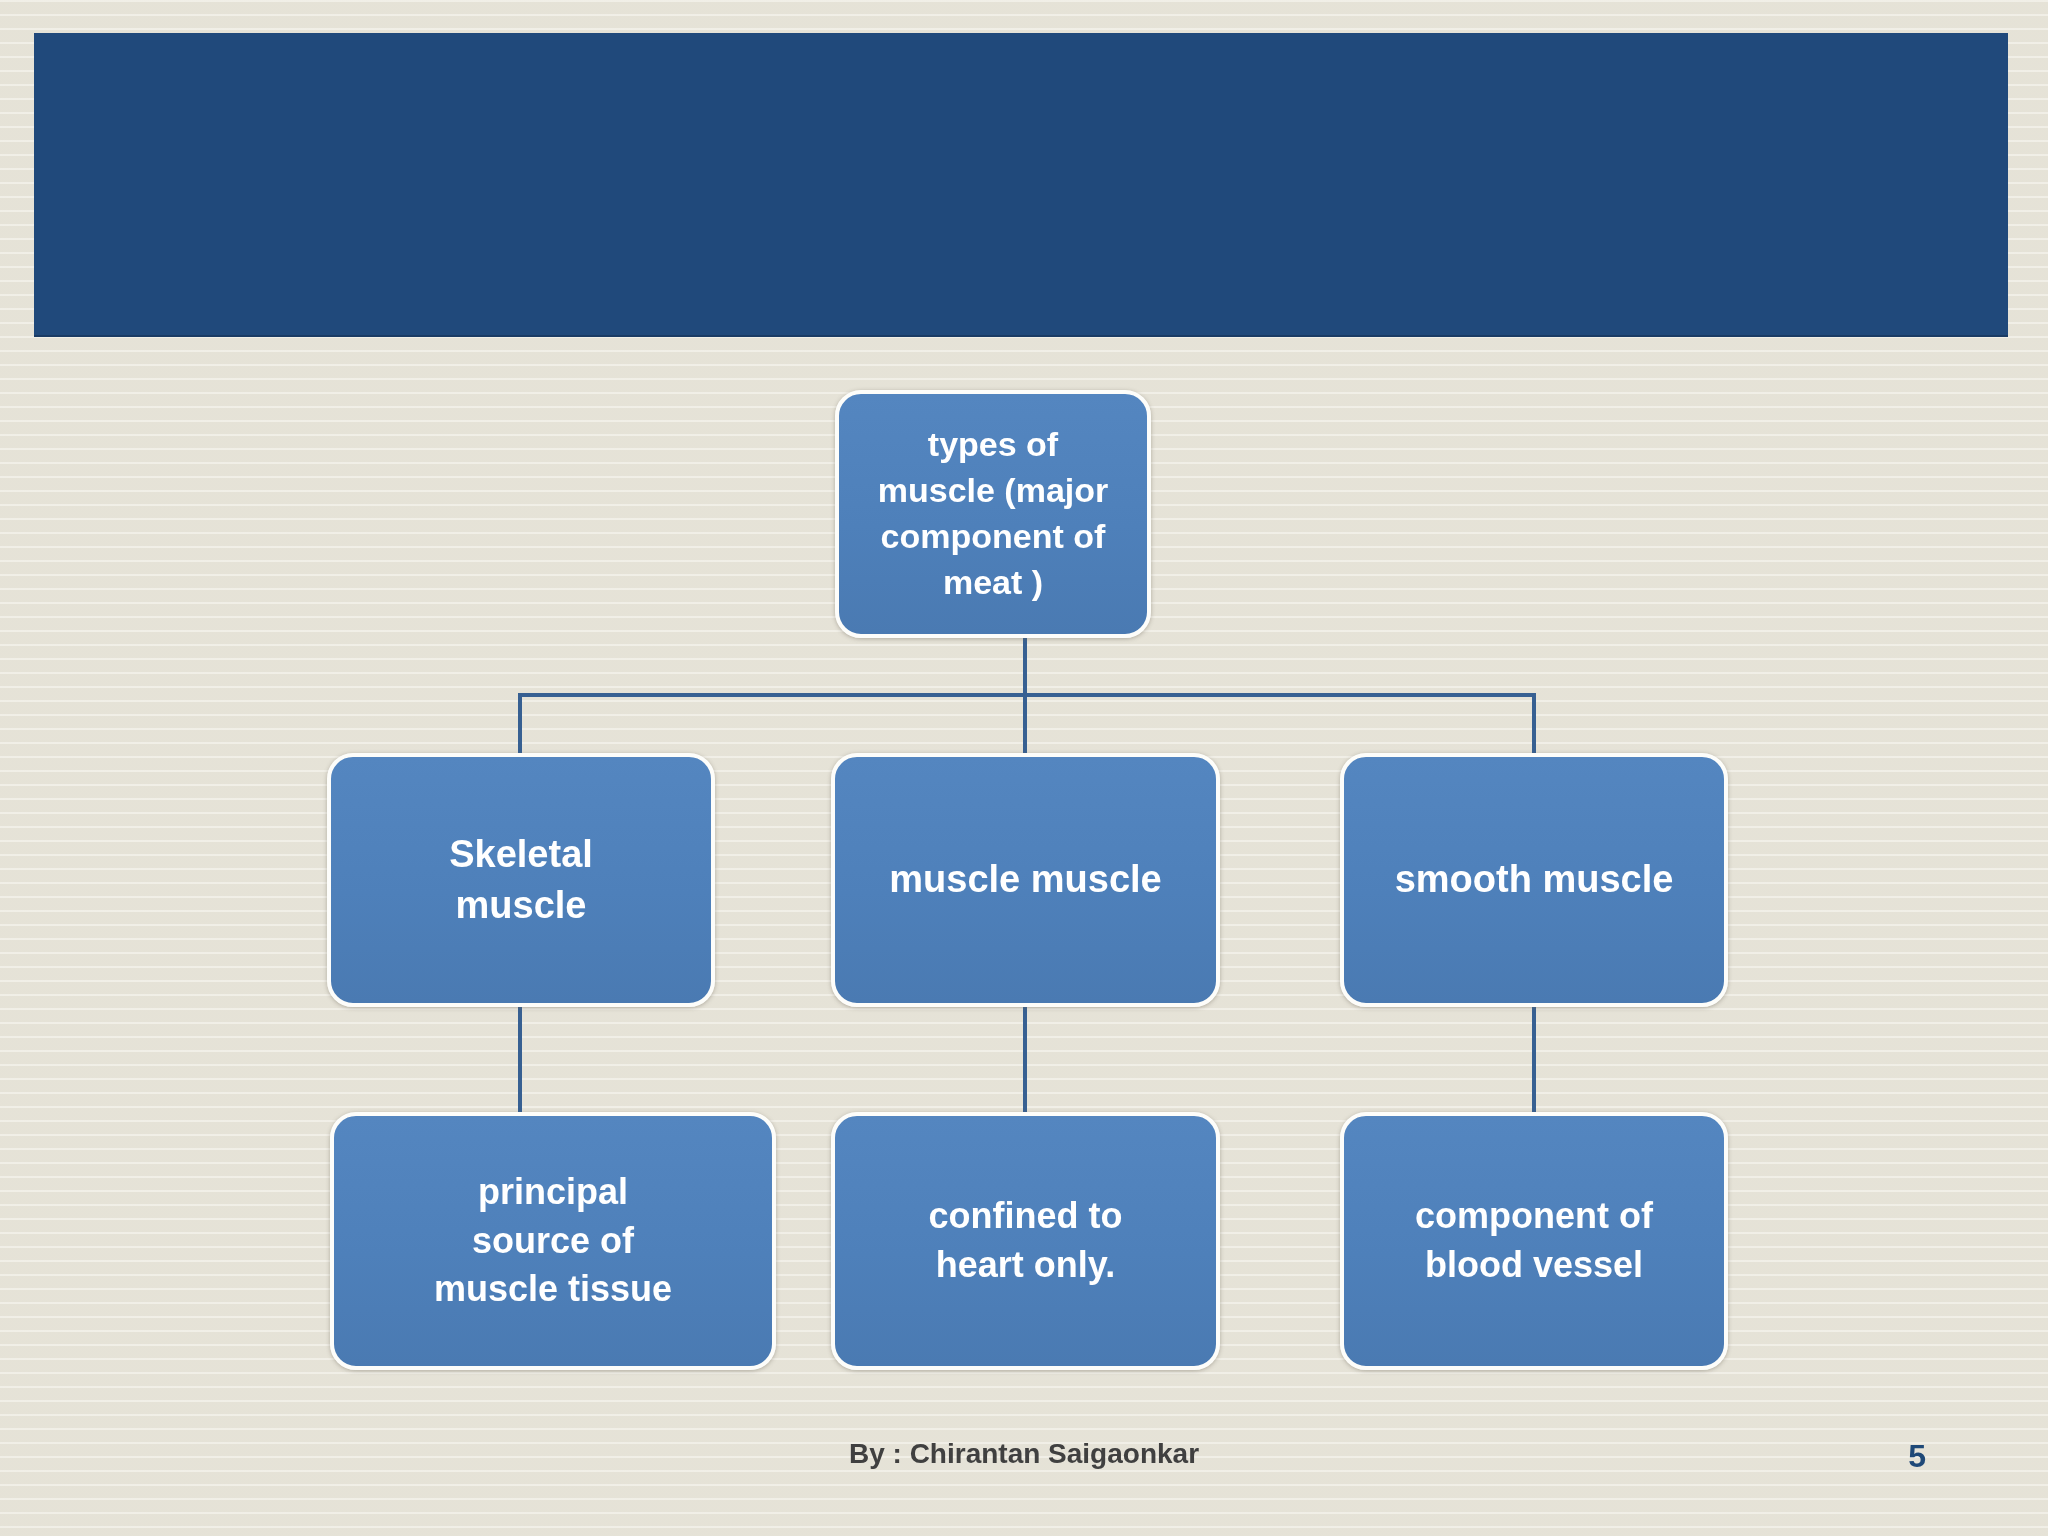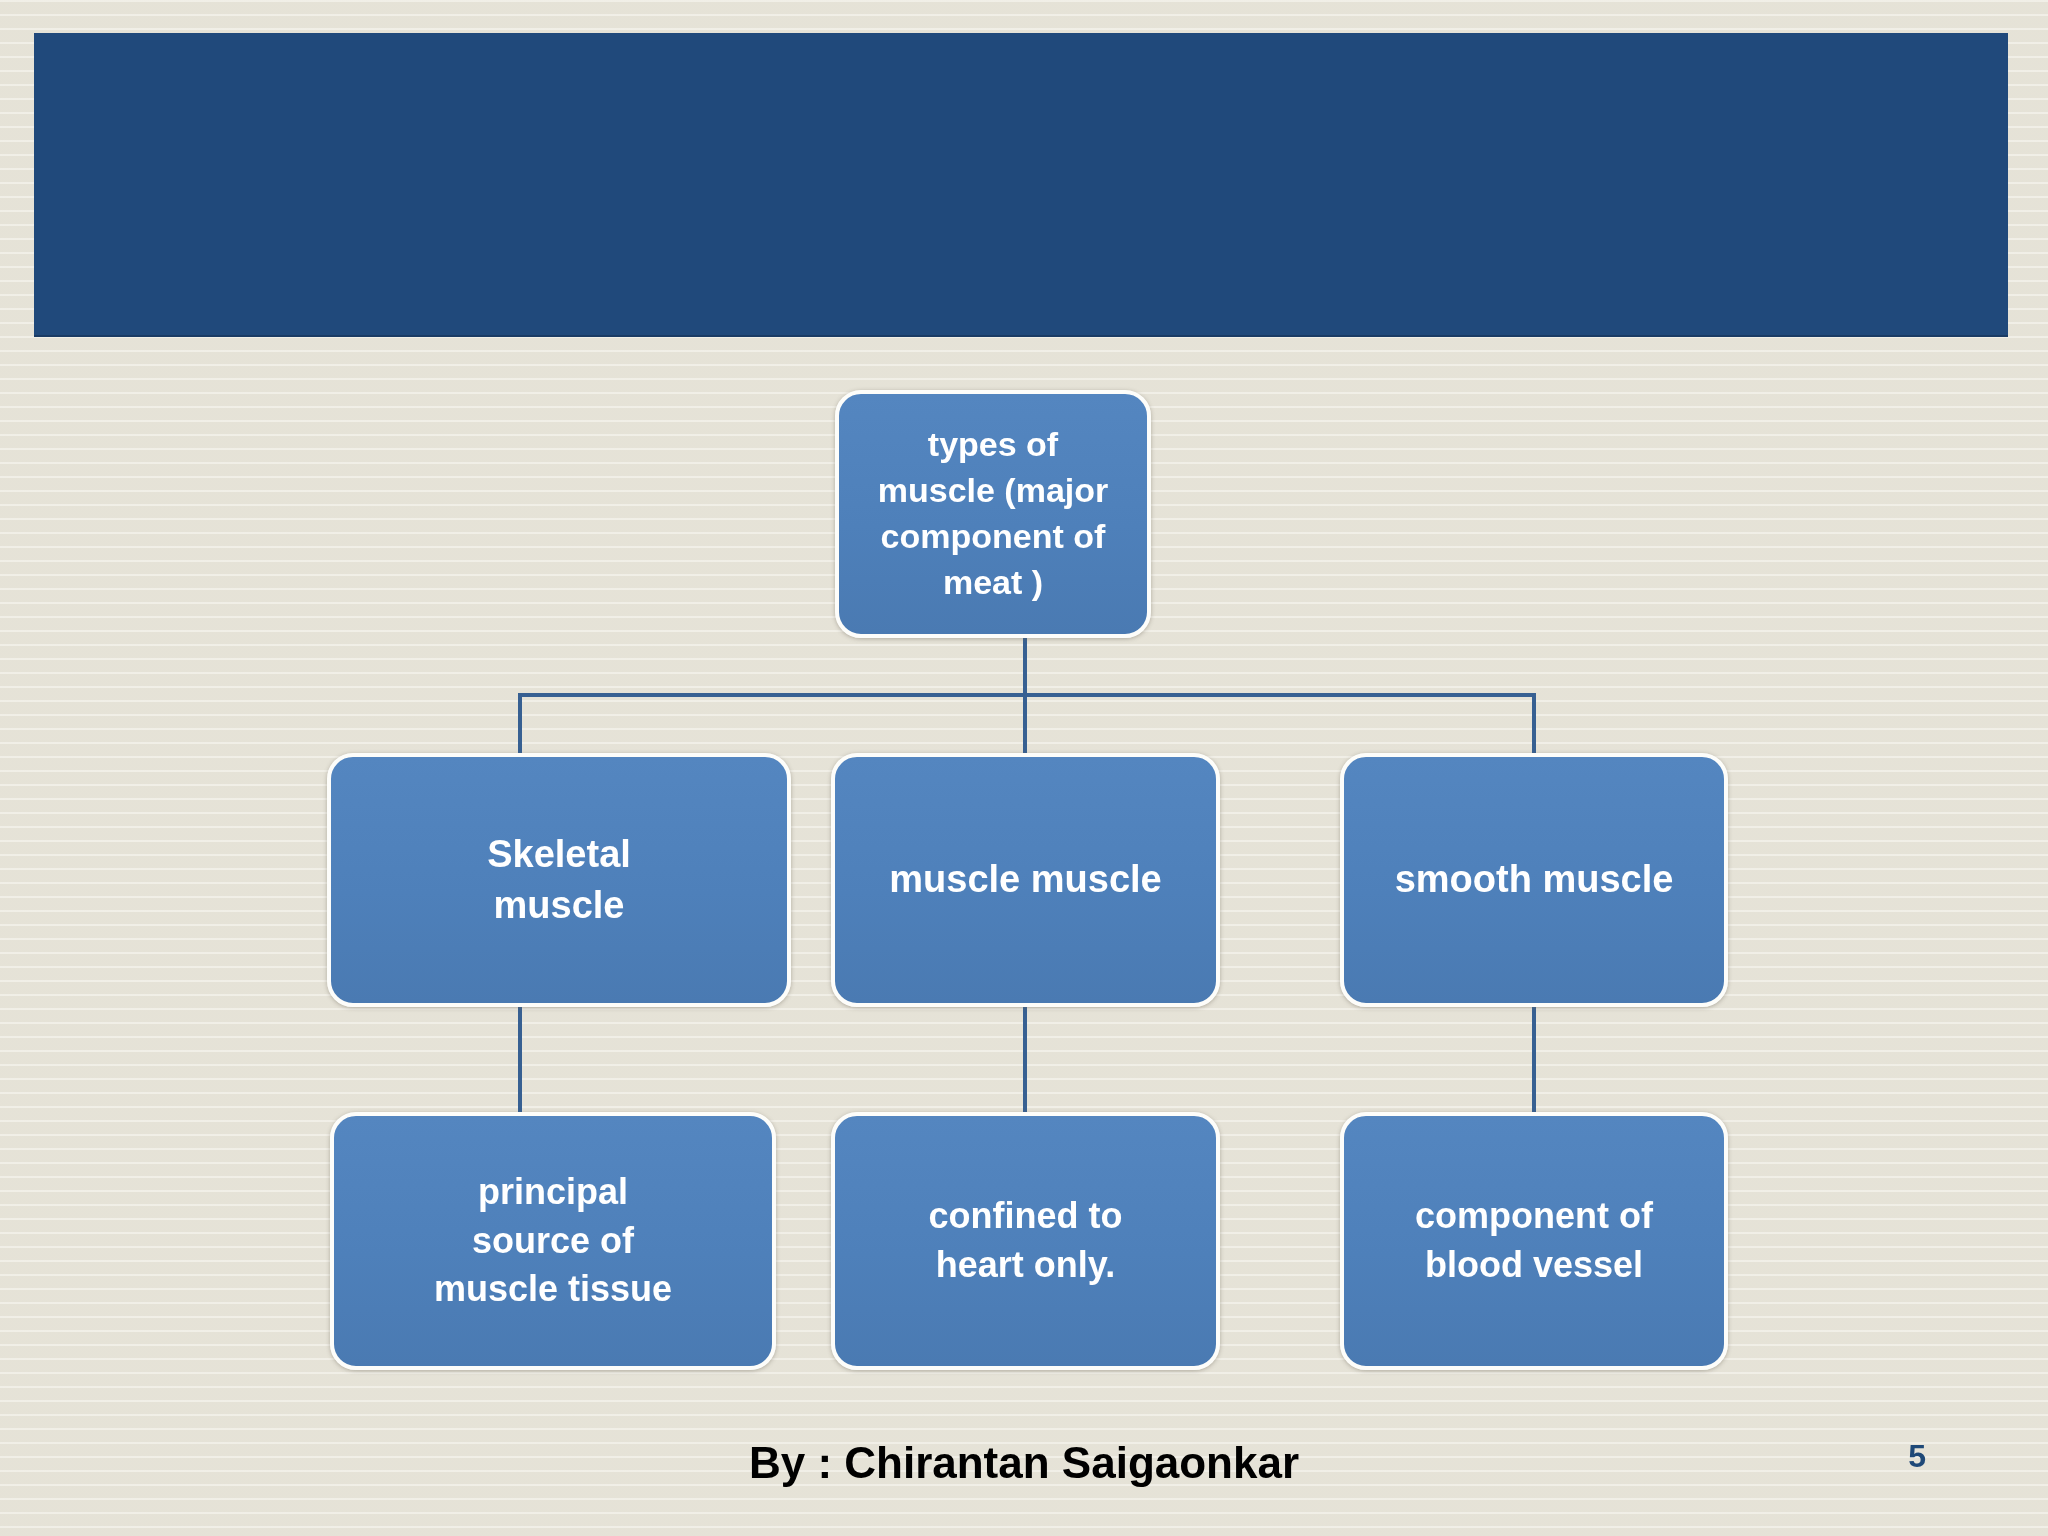--- a/index.html
+++ b/index.html
@@ -46,33 +46,33 @@
     color: #ffffff;
     font-weight: bold;
     white-space: pre-line;
     line-height: 1.35;
     padding: 0 18px;
   }
   .node-root     { left: 835px;  top: 390px;  width: 316px; height: 248px; }
   .node-root .node-label { font-size: 34px; }
   .node-r1 { top: 753px; height: 254px; }
   .node-r1 .node-label { font-size: 38px; }
-  .node-skeletal { left: 327px;  width: 464px; }
+  .node-skeletal { left: 327px;  width: 388px; }
   .node-cardiac  { left: 831px;  width: 389px; }
   .node-smooth   { left: 1340px; width: 388px; }
   .node-r2 { top: 1112px; height: 258px; }
   .node-r2 .node-label { font-size: 36px; }
   .node-skeletal-detail { left: 330px;  width: 446px; }
   .node-cardiac-detail  { left: 831px;  width: 389px; }
   .node-smooth-detail   { left: 1340px; width: 388px; }
   
   .footer-author {
     position: absolute; left: 0; top: 1438px; width: 2048px;
     text-align: center;
-    color: #000000; font-size: 44px; font-weight: bold;
+    color: #404040; font-size: 28px; font-weight: bold;
   }
   .page-number {
     position: absolute; top: 1438px; right: 122px;
     color: #1f4978; font-size: 32px; font-weight: bold;
   }
 </style>
 </head>
 <body>
 
 <div>

